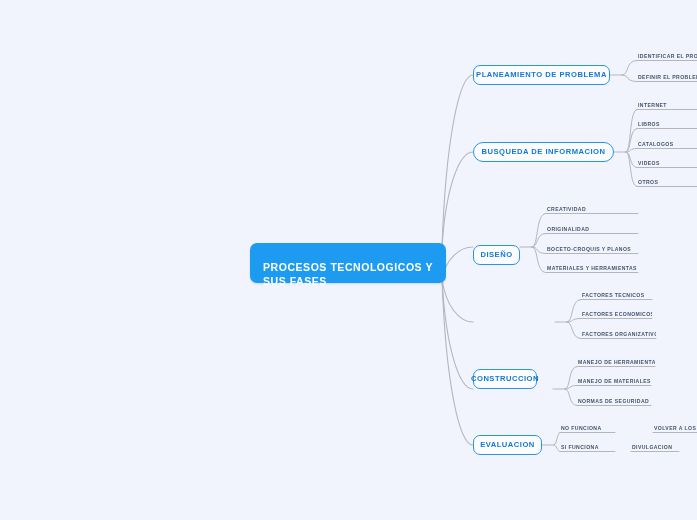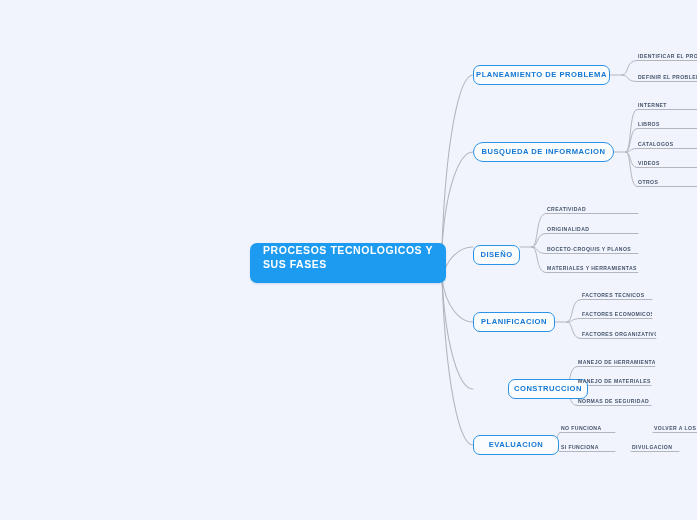--- a/index.html
+++ b/index.html
@@ -34,21 +34,21 @@
     box-sizing: border-box;
   }
   .root-node {
     background: #1d9bf0;
     color: #ffffff;
     border-radius: 7px;
     font-size: 10.5px;
     font-weight: bold;
     letter-spacing: 0.55px;
     line-height: 14px;
-    padding: 0 12px 9px 13px;
+    padding: 17px 12px 9px 13px;
     box-shadow: 0 1px 2px rgba(30,100,170,0.18);
   }
   .branch-node {
     background: #fbfcfe;
     border: 1.5px solid #2a93e8;
     border-radius: 7px;
     color: #1478d4;
     font-size: 7.6px;
     font-weight: bold;
     letter-spacing: 0.5px;
@@ -141,26 +141,25 @@
     <div class="node leaf-node" style="left: 637px; top: 100px; width: 60px; height: 10px;">INTERNET</div>
     <div class="node leaf-node" style="left: 637px; top: 119px; width: 60px; height: 10px;">LIBROS</div>
     <div class="node leaf-node" style="left: 637px; top: 139px; width: 60px; height: 10px;">CATALOGOS</div>
     <div class="node leaf-node" style="left: 637px; top: 158px; width: 60px; height: 10px;">VIDEOS</div>
     <div class="node leaf-node" style="left: 637px; top: 177px; width: 60px; height: 10px;">OTROS</div>
     <div class="node branch-node" style="left: 473px; top: 237px; width: 47px; height: 20px; margin-top: 8px;">DISEÑO</div>
     <div class="node leaf-node" style="left: 546px; top: 204px; width: 92px; height: 10px;">CREATIVIDAD</div>
     <div class="node leaf-node" style="left: 546px; top: 224px; width: 92px; height: 10px;">ORIGINALIDAD</div>
     <div class="node leaf-node" style="left: 546px; top: 244px; width: 92px; height: 10px;">BOCETO-CROQUIS Y PLANOS</div>
     <div class="node leaf-node" style="left: 546px; top: 263px; width: 92px; height: 10px;">MATERIALES Y HERRAMIENTAS</div>
-    <div class="node branch-node" style="left: 473px; top: 312px; width: 82px; height: 20px;">PLANIFICACION</div>
     <div class="node leaf-node" style="left: 581px; top: 290px; width: 71px; height: 10px;">FACTORES TECNICOS</div>
     <div class="node leaf-node" style="left: 581px; top: 309px; width: 71px; height: 10px;">FACTORES ECONOMICOS</div>
     <div class="node leaf-node" style="left: 581px; top: 329px; width: 75px; height: 10px;">FACTORES ORGANIZATIVOS</div>
-    <div class="node branch-node" style="left: 473px; top: 379px; width: 80px; height: 20px; margin-left: 35px;">CONSTRUCCION</div>
+    <div class="node branch-node" style="left: 473px; top: 369px; width: 64px; height: 20px;">CONSTRUCCION</div>
     <div class="node leaf-node" style="left: 577px; top: 357px; width: 78px; height: 10px;">MANEJO DE HERRAMIENTAS</div>
     <div class="node leaf-node" style="left: 577px; top: 376px; width: 74px; height: 10px;">MANEJO DE MATERIALES</div>
     <div class="node leaf-node" style="left: 577px; top: 396px; width: 74px; height: 10px;">NORMAS DE SEGURIDAD</div>
-    <div class="node branch-node" style="left: 473px; top: 435px; width: 86px; height: 20px;">EVALUACION</div>
+    <div class="node branch-node" style="left: 473px; top: 435px; width: 69px; height: 20px;">EVALUACION</div>
     <div class="node leaf-node" style="left: 560px; top: 423px; width: 55px; height: 10px;">NO FUNCIONA</div>
     <div class="node leaf-node" style="left: 653px; top: 423px; width: 44px; height: 10px;">VOLVER A LOS PASOS</div>
     <div class="node leaf-node" style="left: 560px; top: 442px; width: 55px; height: 10px;">SI FUNCIONA</div>
     <div class="node leaf-node" style="left: 631px; top: 442px; width: 48px; height: 10px;">DIVULGACION</div>
   </div>
 
 </body></html>

